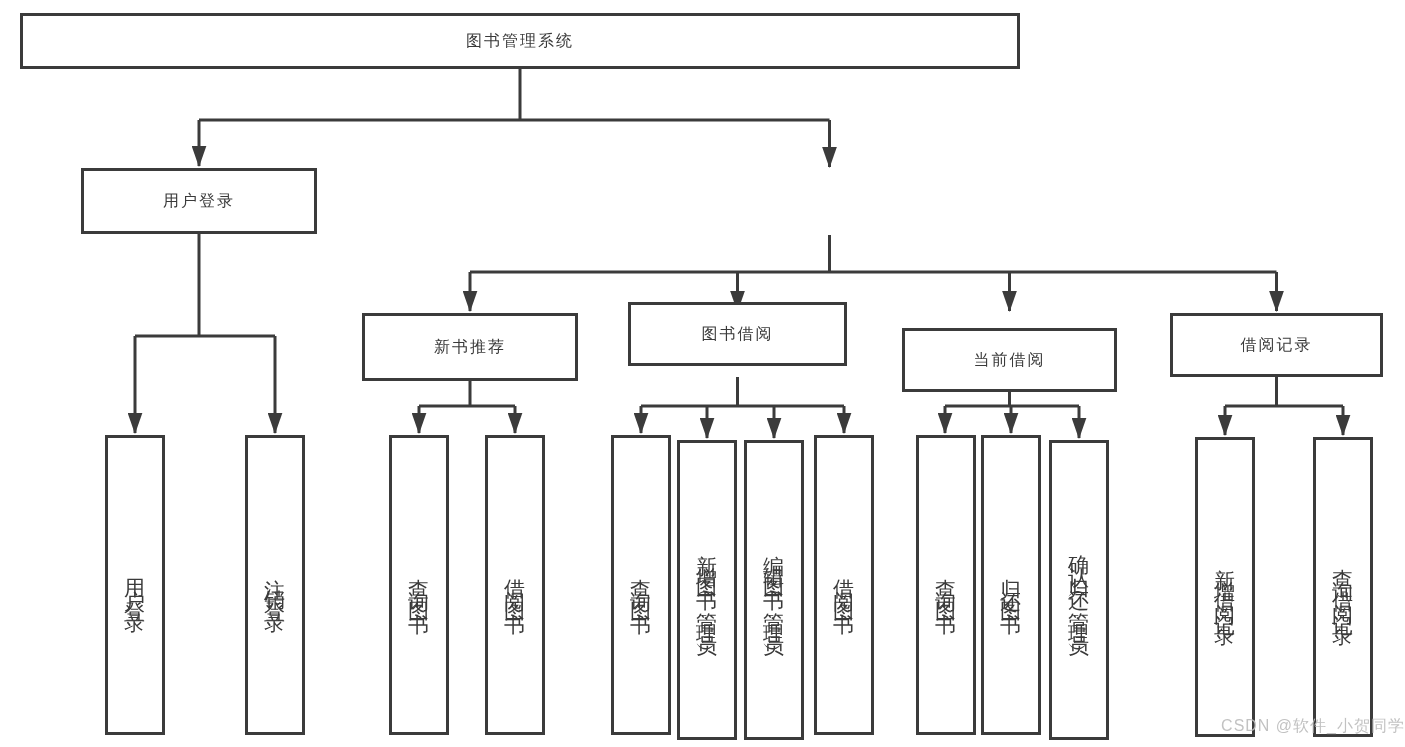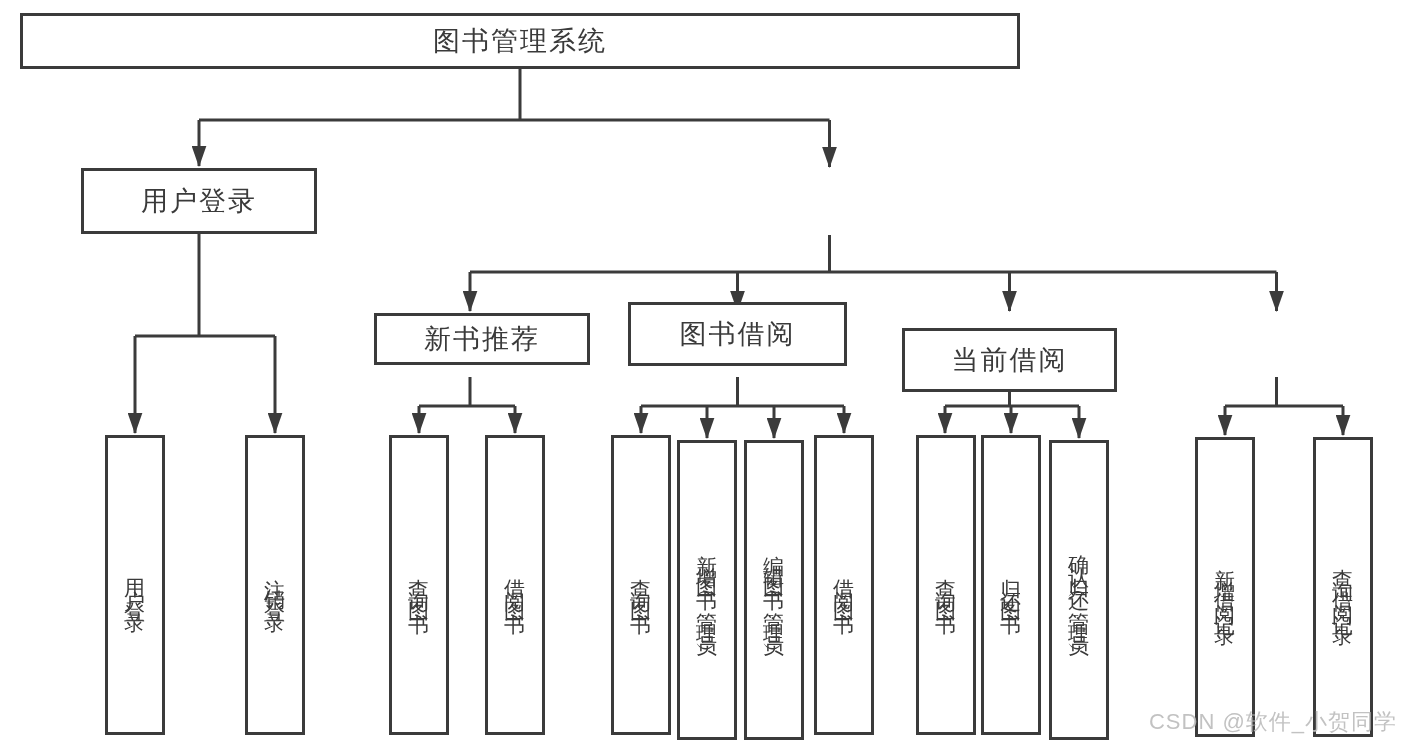--- a/index.html
+++ b/index.html
@@ -22,37 +22,37 @@
   #arrowhead path{fill:var(--line);}
 
   .node{
     position:absolute;
     box-sizing:border-box;
     border:3px solid var(--line);
     background:var(--background);
     display:flex;align-items:center;justify-content:center;
   }
   .hbox span{
-    font-size:27px;
+    font-size:16px;
     letter-spacing:2px;
     white-space:nowrap;
   }
   .vbox{width:60px;height:300px;}
   .vtext{
     writing-mode:vertical-rl;
     text-orientation:mixed;
     font-size:21px;
     letter-spacing:0.55em;
     line-height:1;
     white-space:nowrap;
   }
   .watermark{
     position:absolute;
-    right:8px;bottom:10px;
-    font-size:22px;
+    right:0;bottom:10px;
+    font-size:16px;
     letter-spacing:1px;
     color:var(--watermark);
     opacity:0.92;
     z-index:5;
     white-space:nowrap;
     margin-top:45px;
   }
 </style>
 </head>
 <body>
@@ -115,28 +115,31 @@
   </svg>
 
   <div class="node hbox" style="left:20px;top:13px;width:1000px;height:56px">
     <span>图书管理系统</span>
   </div>
 
   <div class="node hbox" style="left:81px;top:168px;width:236px;height:66px">
     <span>用户登录</span>
   </div>
 
-  <div class="node hbox" style="left:374px;top:313px;width:216px;height:52px">
+  <div class="node hbox" style="left:362px;top:313px;width:216px;height:68px">
     <span>新书推荐</span>
   </div>
   <div class="node hbox" style="left:628px;top:302px;width:219px;height:64px">
     <span>图书借阅</span>
   </div>
   <div class="node hbox" style="left:902px;top:328px;width:215px;height:64px">
     <span>当前借阅</span>
+  </div>
+  <div class="node hbox" style="left:1170px;top:313px;width:213px;height:64px">
+    <span>借阅记录</span>
   </div>
 
   <div class="node vbox" style="left:105px;top:435px">
     <span class="vtext">用户登录</span>
   </div>
   <div class="node vbox" style="left:245px;top:435px">
     <span class="vtext">注销登录</span>
   </div>
 
   <div class="node vbox" style="left:389px;top:435px">

